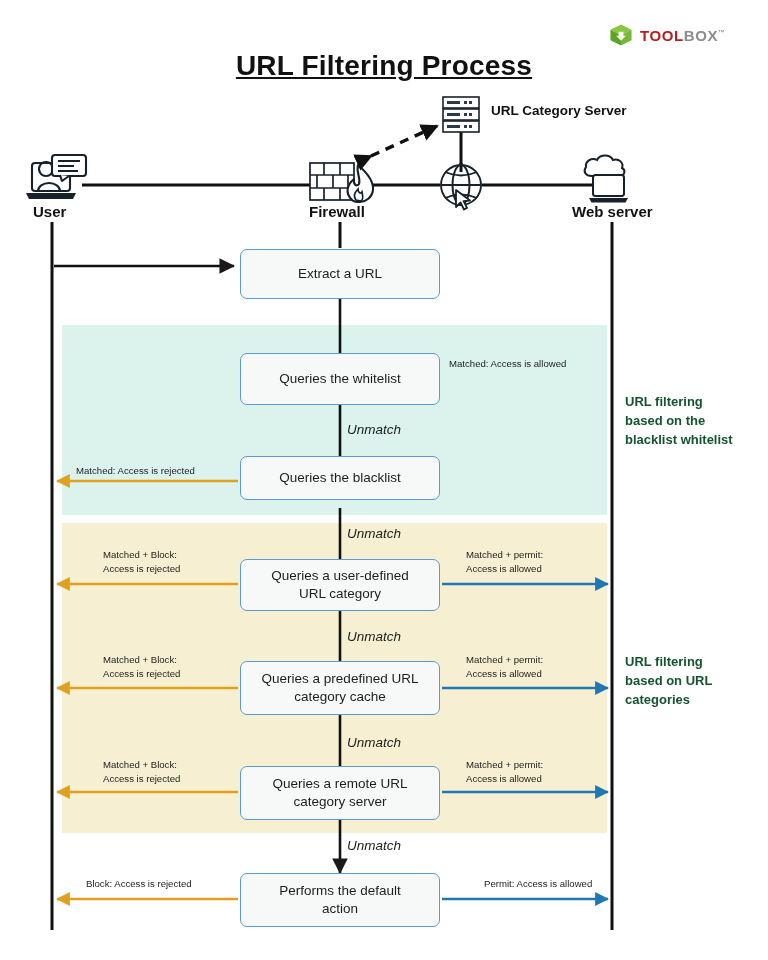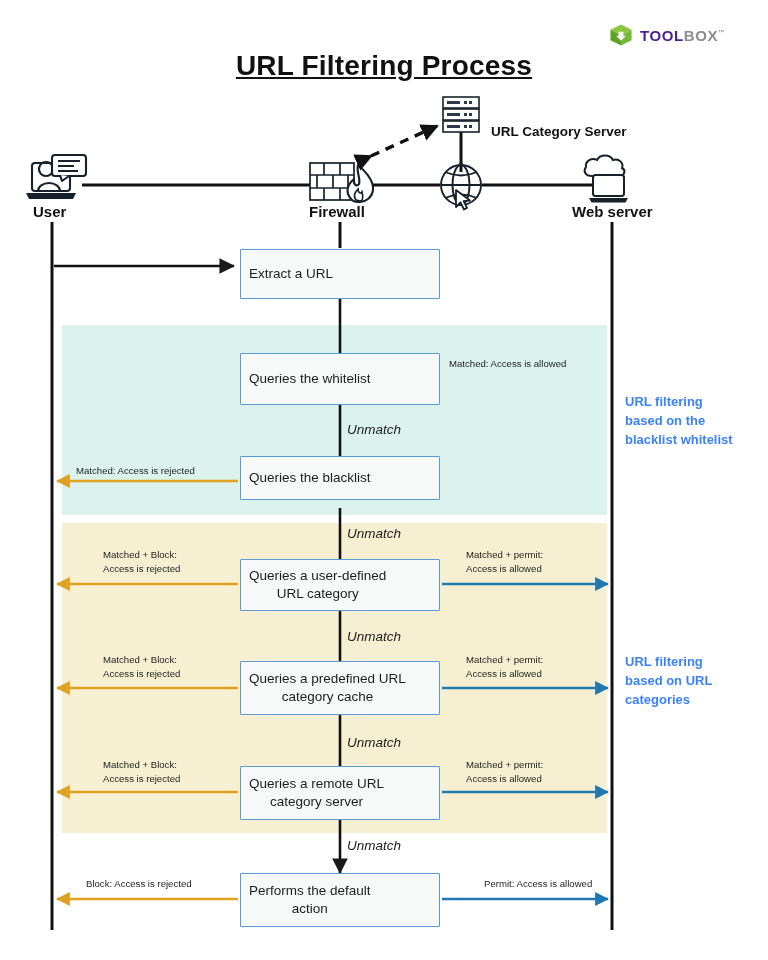--- a/index.html
+++ b/index.html
@@ -23,21 +23,21 @@
   
   #logo {
     position: absolute; left: 608px; top: 22px;
     display: flex; align-items: center; gap: 6px;
   }
   #logo .cube { width: 26px; height: 26px; display:block; }
   #logo .wordmark {
     font-size: 15px; font-weight: bold; letter-spacing: .6px;
     color: #8c8c8c; line-height: 1;
   }
-  #logo .wordmark .b1 { color: #4c1d95; }
+  #logo .wordmark .b1 { color: #b91c1c; }
   #logo .tm { font-size: 7px; vertical-align: super; color:#9a9a9a; }
 
   
   #title {
     position: absolute; left: 0; top: 50px; width: 768px;
     text-align: center;
     font-size: 28px; font-weight: bold; color: #111111;
     letter-spacing: .2px;
     text-decoration: underline;
   }
@@ -51,50 +51,50 @@
   #wires { position: absolute; left: 0; top: 0; width: 768px; height: 960px; }
 
   
   .topo-label {
     position: absolute; font-size: 15px; font-weight: bold; color: #111;
     white-space: nowrap;
   }
   #lbl-user { left: 33px; top: 203px; }
   #lbl-firewall { left: 309px; top: 203px; }
   #lbl-webserver { left: 572px; top: 203px; }
-  #lbl-ucs { left: 491px; top: 124px; font-size: 13.5px; }
+  #lbl-ucs { left: 491px; top: 103px; font-size: 13.5px; }
 
   
   .pbox {
     position: absolute; left: 240px; width: 200px;
     background: #f7f8f8;
     border: 1.6px solid #5b9bd5;
-    border-radius: 1px;
-    display: flex; align-items: center; 
+    border-radius: 7px;
+    display: flex; align-items: center; justify-content: center;
     text-align: center;
     font-size: 13.5px; color: #1d1d1d;
     line-height: 1.34;
     padding: 4px 8px;
   }
 
   
   .unmatch {
     position: absolute; font-size: 13.5px; color: #1d1d1d; white-space: nowrap; font-style: italic;
   }
   .side-label {
     position: absolute; font-size: 9.6px; color: #1d1d1d;
     line-height: 1.45; white-space: nowrap;
   }
   .side-label.right { text-align: left; }
   .side-label.left  { text-align: left; }
 
   
   .zone-note {
     position: absolute; left: 625px; width: 140px;
-    font-size: 13px; font-weight: bold; color: #3b82f6;
+    font-size: 13px; font-weight: bold; color: #14532d;
     line-height: 1.48;
   }
   #zone-note-1 { top: 392px; }
   #zone-note-2 { top: 652px; }
 </style>
 </head>
 <body>
 
 <div id="stage">
 

